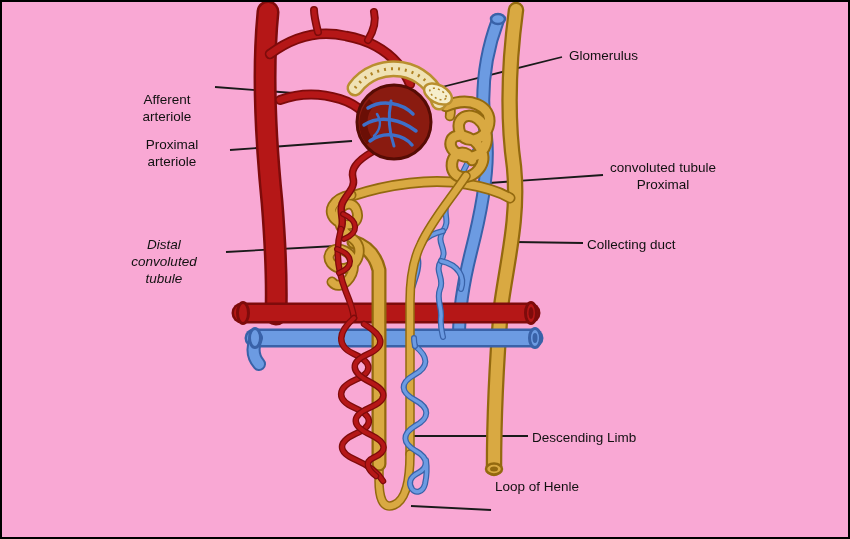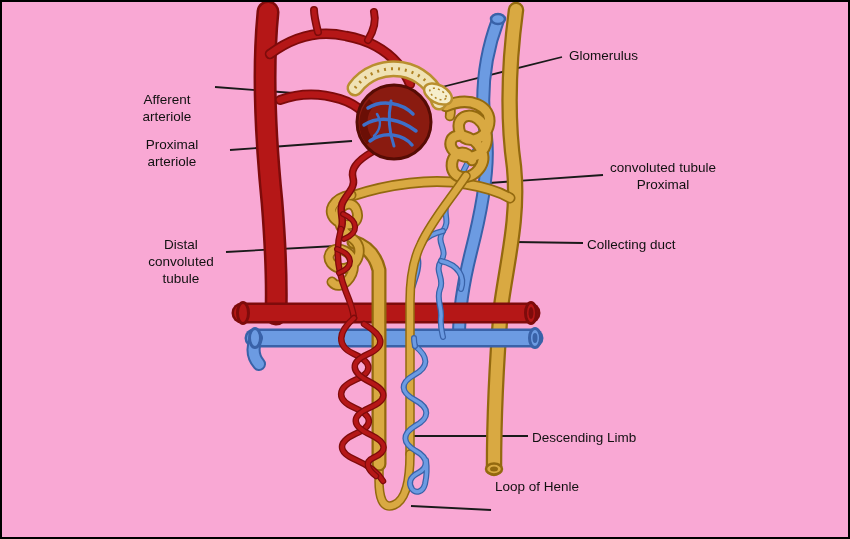--- a/index.html
+++ b/index.html
@@ -230,21 +230,21 @@
 
 <div class="lbl center" style="left:596px;top:157px;width:130px;">
   <span>convoluted tubule</span>
   <span>Proximal</span>
 </div>
 
 <div class="lbl single" style="left:585px;top:234px;">
   <span>Collecting duct</span>
 </div>
 
-<div class="lbl center" style="left:134px;top:234px;width:90px;">
+<div class="lbl center" style="left:117px;top:234px;width:90px;font-style:italic;">
   <span>Distal</span>
   <span>convoluted</span>
   <span>tubule</span>
 </div>
 
 <div class="lbl single" style="left:530px;top:427px;text-align:center;">
   <span>Descending Limb</span>
 </div>
 
 <div class="lbl single" style="left:493px;top:476px;">

